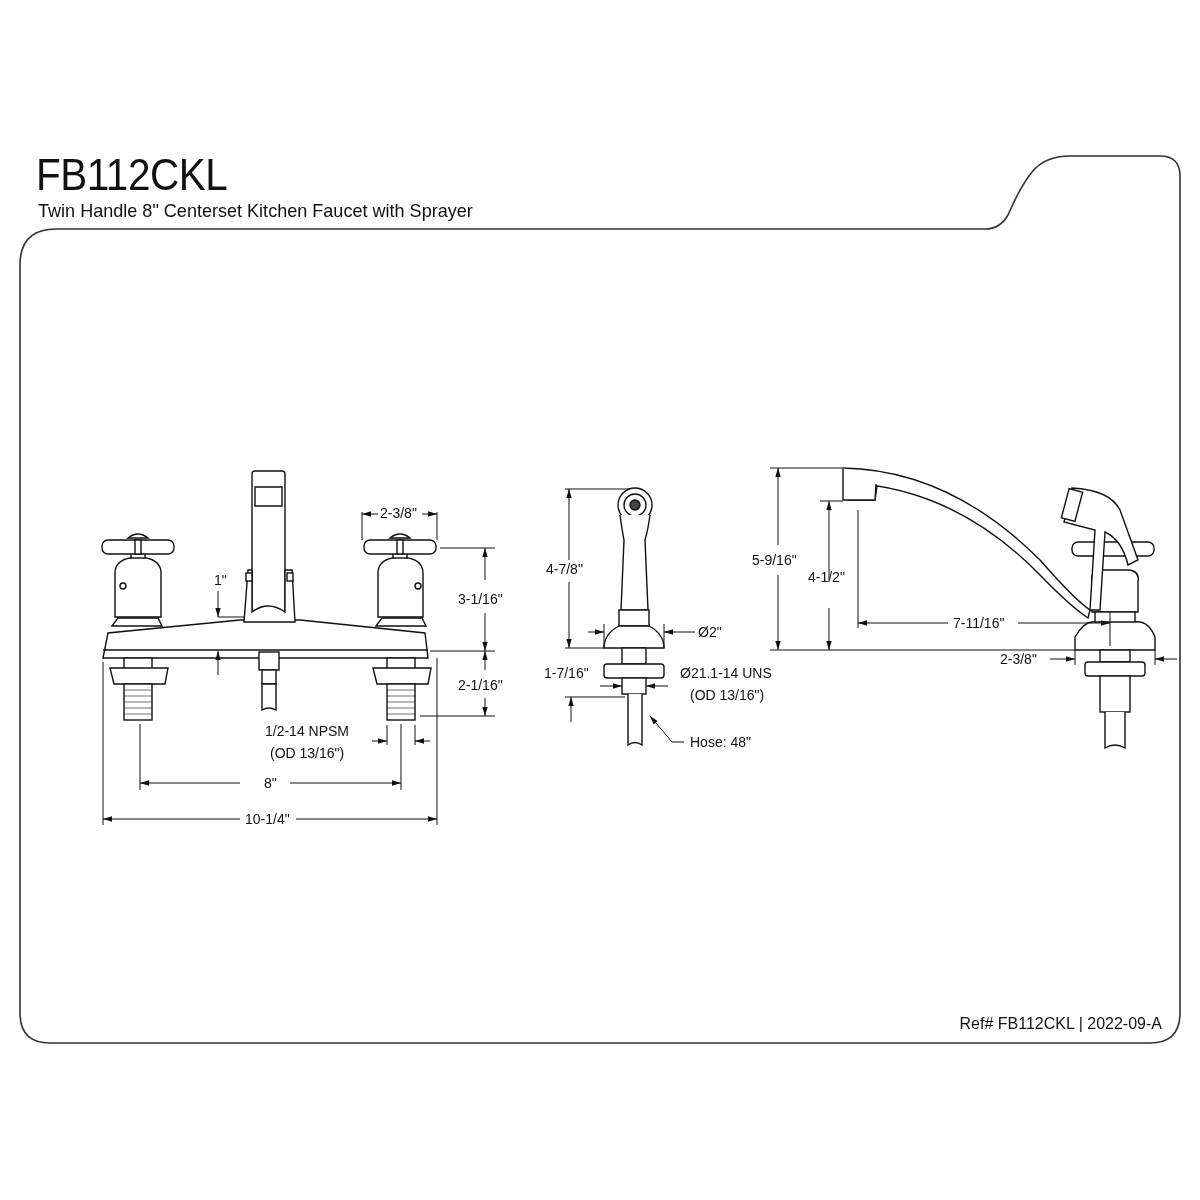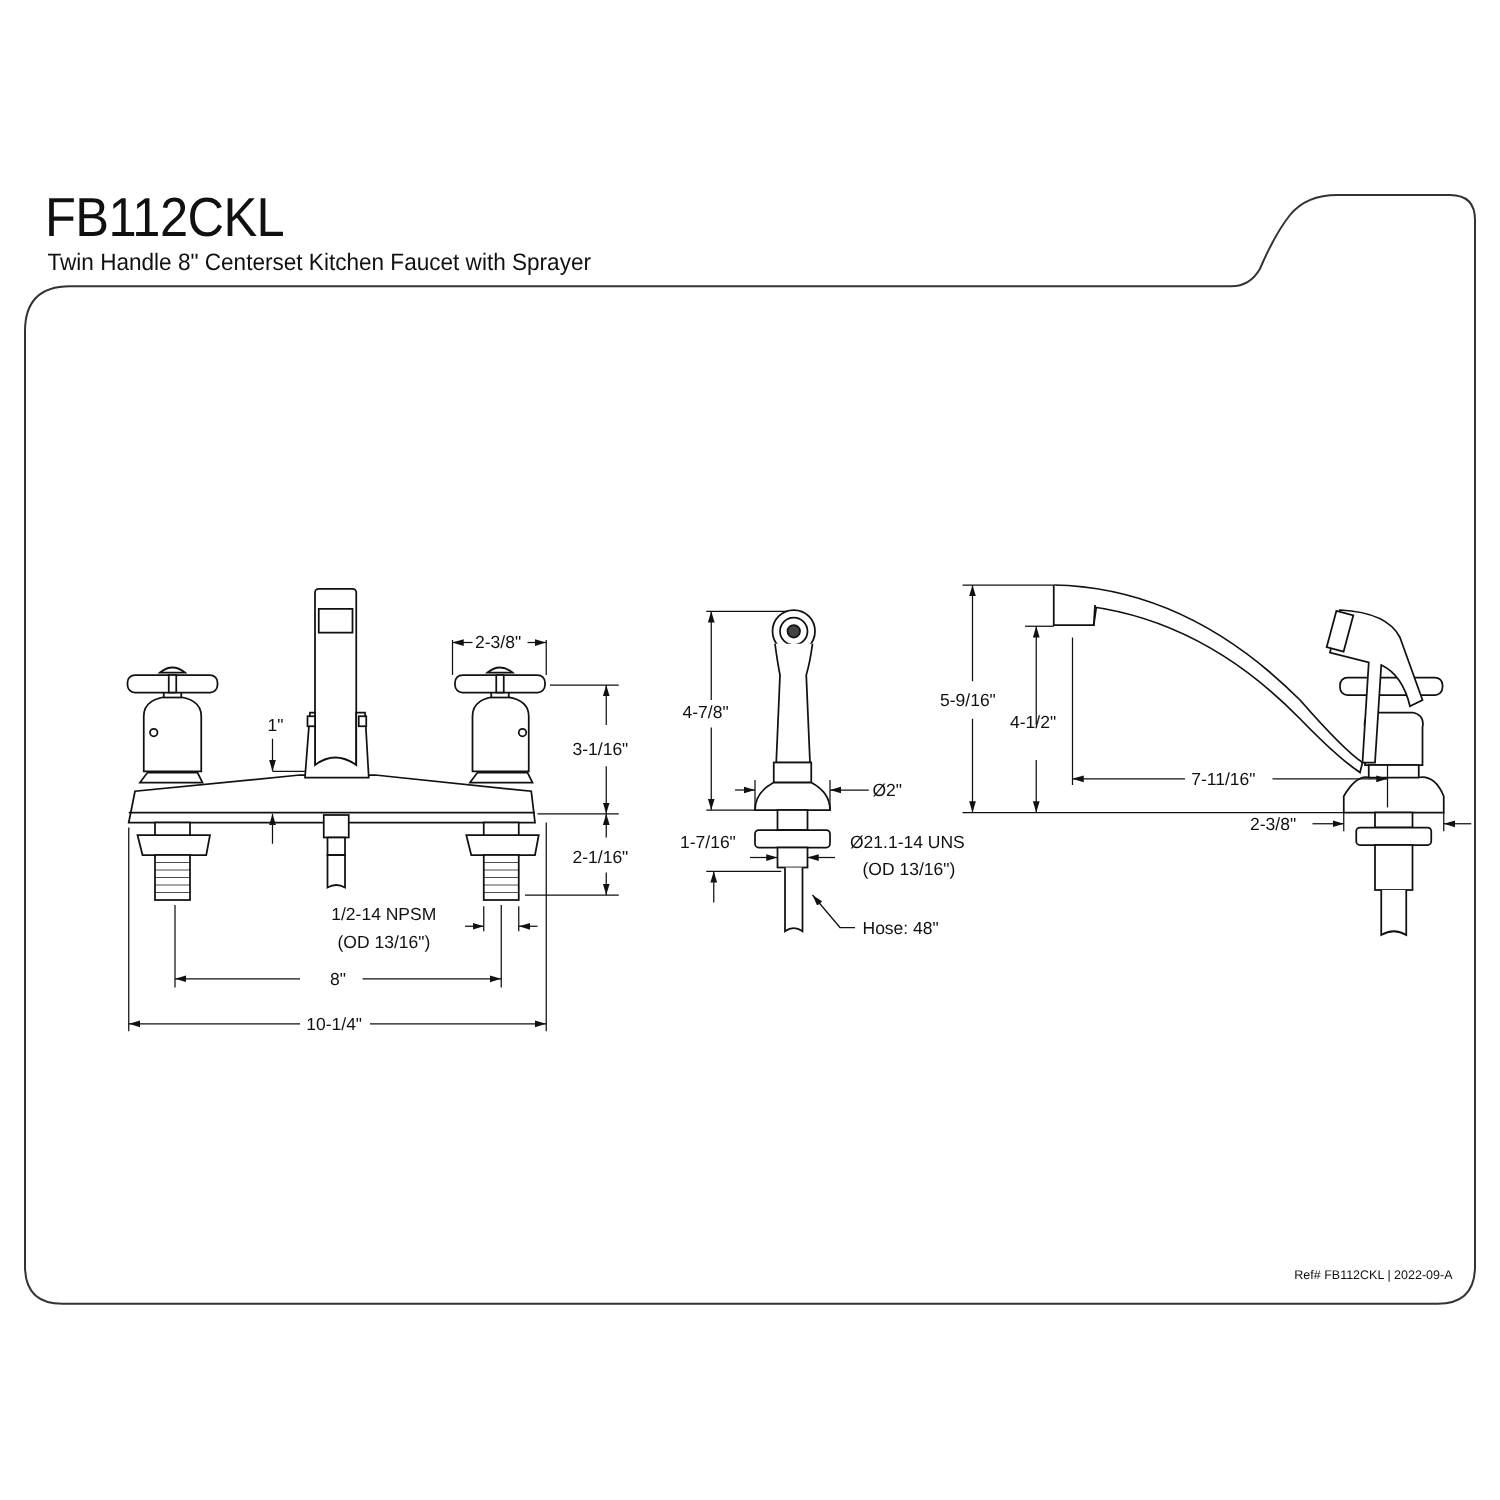--- a/index.html
+++ b/index.html
@@ -1,19 +1,19 @@
 <!DOCTYPE html>
 <html><head>
 <meta charset="utf-8">
 <style>
   html,body{margin:0;padding:0;background:#fff;}
   body{width:1200px;height:1200px;position:relative;overflow:hidden;font-family:"Liberation Sans",sans-serif;color:#111;}
   .title{position:absolute;left:36px;top:150px;font-size:44px;line-height:50px;letter-spacing:-0.5px;font-family:"Liberation Sans",sans-serif;transform:scaleX(0.92);transform-origin:left;}
   .subtitle{position:absolute;left:38px;top:200px;font-size:19px;line-height:22px;font-family:"Liberation Sans",sans-serif;transform:scaleX(0.95);transform-origin:left;}
-  .ref{position:absolute;right:38px;top:1015px;font-size:10px;font-family:"Liberation Sans",sans-serif;}
+  .ref{position:absolute;right:38px;top:1015px;font-size:16px;font-family:"Liberation Sans",sans-serif;}
   svg.main{position:absolute;left:0;top:0;}
   svg text{font-family:"Liberation Sans",sans-serif;font-size:14px;fill:#111;}
 </style>
 </head>
 <body>
 
 <div class="title">FB112CKL</div>
 <div class="subtitle">Twin Handle 8" Centerset Kitchen Faucet with Sprayer</div>
 
 <svg class="main" width="1200" height="1200" viewBox="0 0 1200 1200">

